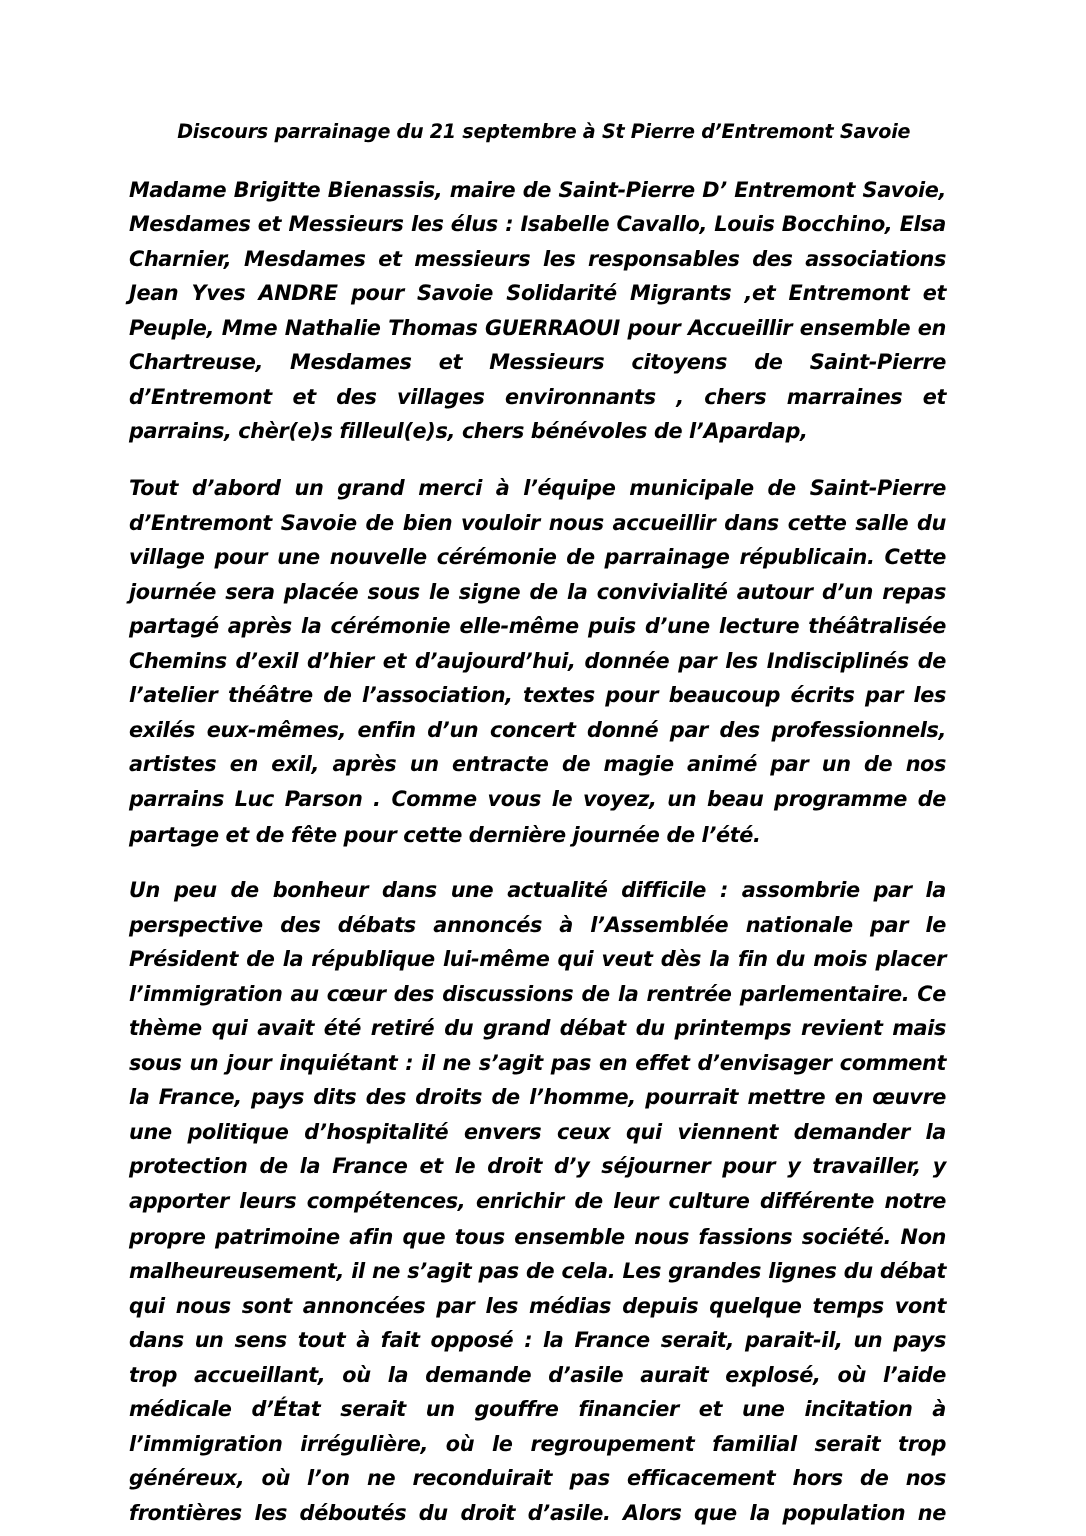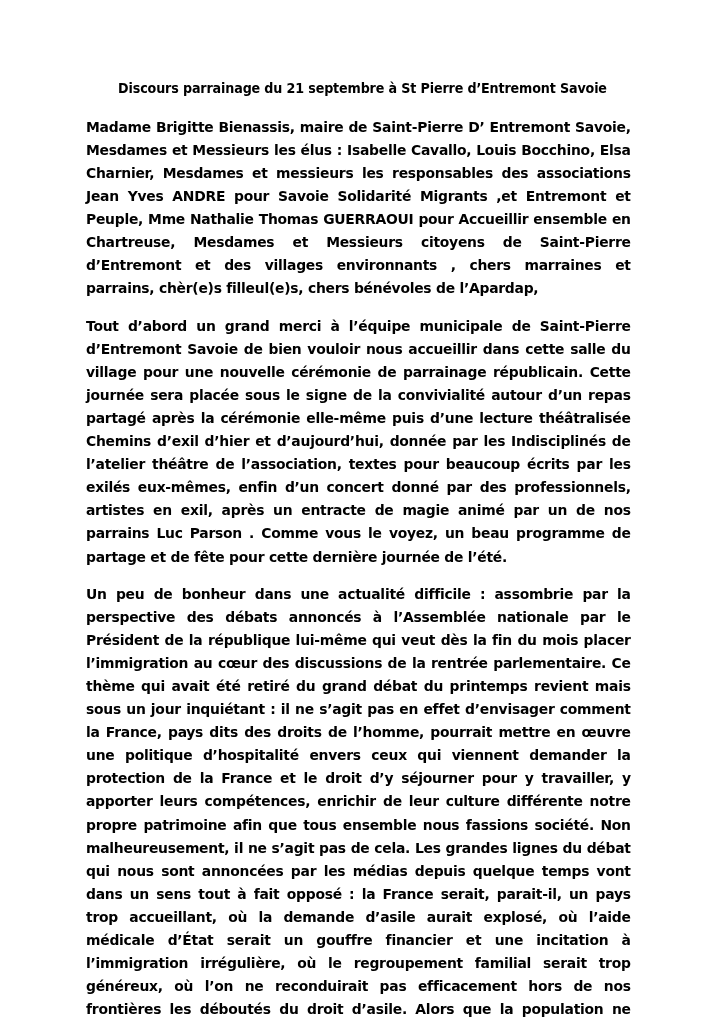--- a/index.html
+++ b/index.html
@@ -16,20 +16,21 @@
     color: #000000;
     -webkit-font-smoothing: none;
   }
   .page {
     position: relative;
     width: 724px;
     height: 1024px;
     background: #ffffff;
     box-sizing: border-box;
     padding: 0;
+    font-style: italic;
   }
   .content {
     position: absolute;
     left: 86px;
     top: 80px;
     width: 553px;
   }
   .doc-title {
     font-size: 13.2px;
     font-weight: 700;

